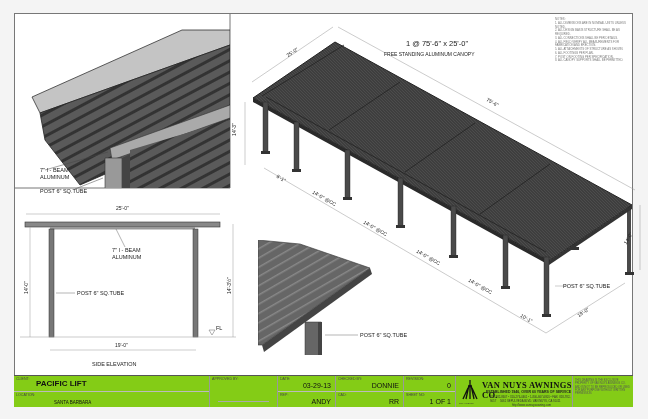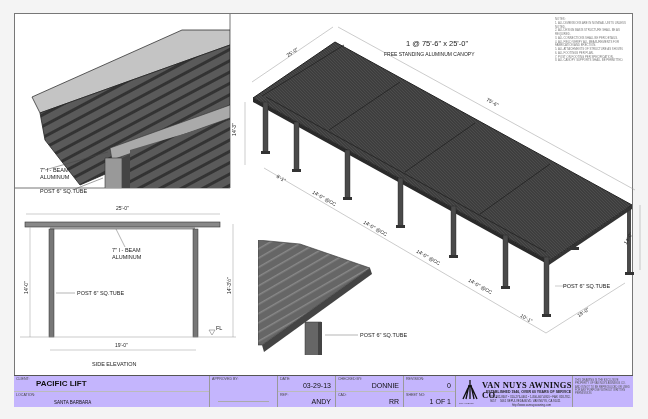--- a/index.html
+++ b/index.html
@@ -1,20 +1,20 @@
 <!DOCTYPE html>
 <html><head>
 <meta charset="utf-8">
 <style>
   html,body{margin:0;padding:0;background:#f4f4f4;}
   body{width:648px;height:419px;position:relative;overflow:hidden;font-family:"Liberation Sans",sans-serif;}
   .sheet{position:absolute;left:14px;top:13px;width:619px;height:393px;background:#fff;border:1px solid #777;box-sizing:border-box;}
   svg{position:absolute;left:0;top:0;}
   .lbl{position:absolute;font-size:5.5px;color:#222;white-space:nowrap;line-height:1;}
-  .title-block{position:absolute;left:14px;top:375px;width:619px;height:31px;border-top:1.5px solid #555;background:#c4b5fd;display:flex;font-family:"Liberation Sans",sans-serif;}
+  .title-block{position:absolute;left:14px;top:375px;width:619px;height:31px;border-top:1.5px solid #555;background:#84cc16;display:flex;font-family:"Liberation Sans",sans-serif;}
   .tb-cell{border-right:1px solid #999;position:relative;box-sizing:border-box;}
   .tb-row{position:relative;height:15.5px;border-bottom:1px solid #bbb;box-sizing:border-box;}
   .tb-row:last-child{border-bottom:none;}
   .tb-cap{position:absolute;left:2px;top:1px;font-size:3.6px;color:#444;text-transform:uppercase;}
   .tb-val{position:absolute;right:4px;bottom:2px;font-size:7px;color:#111;}
   .tb-val.big{font-weight:bold;font-size:8px;left:22px;right:auto;bottom:3px;}
   .tb-val.small{font-size:4.5px;left:22px;right:auto;}
   .vn-name{position:absolute;left:26px;top:4px;font-family:"Liberation Serif",serif;font-weight:bold;font-size:8.5px;letter-spacing:0.3px;color:#111;}
   .vn-sub{position:absolute;left:42px;top:14px;font-size:3.5px;font-weight:bold;color:#222;}
   .vn-small{position:absolute;left:34px;font-size:2.8px;color:#333;}

